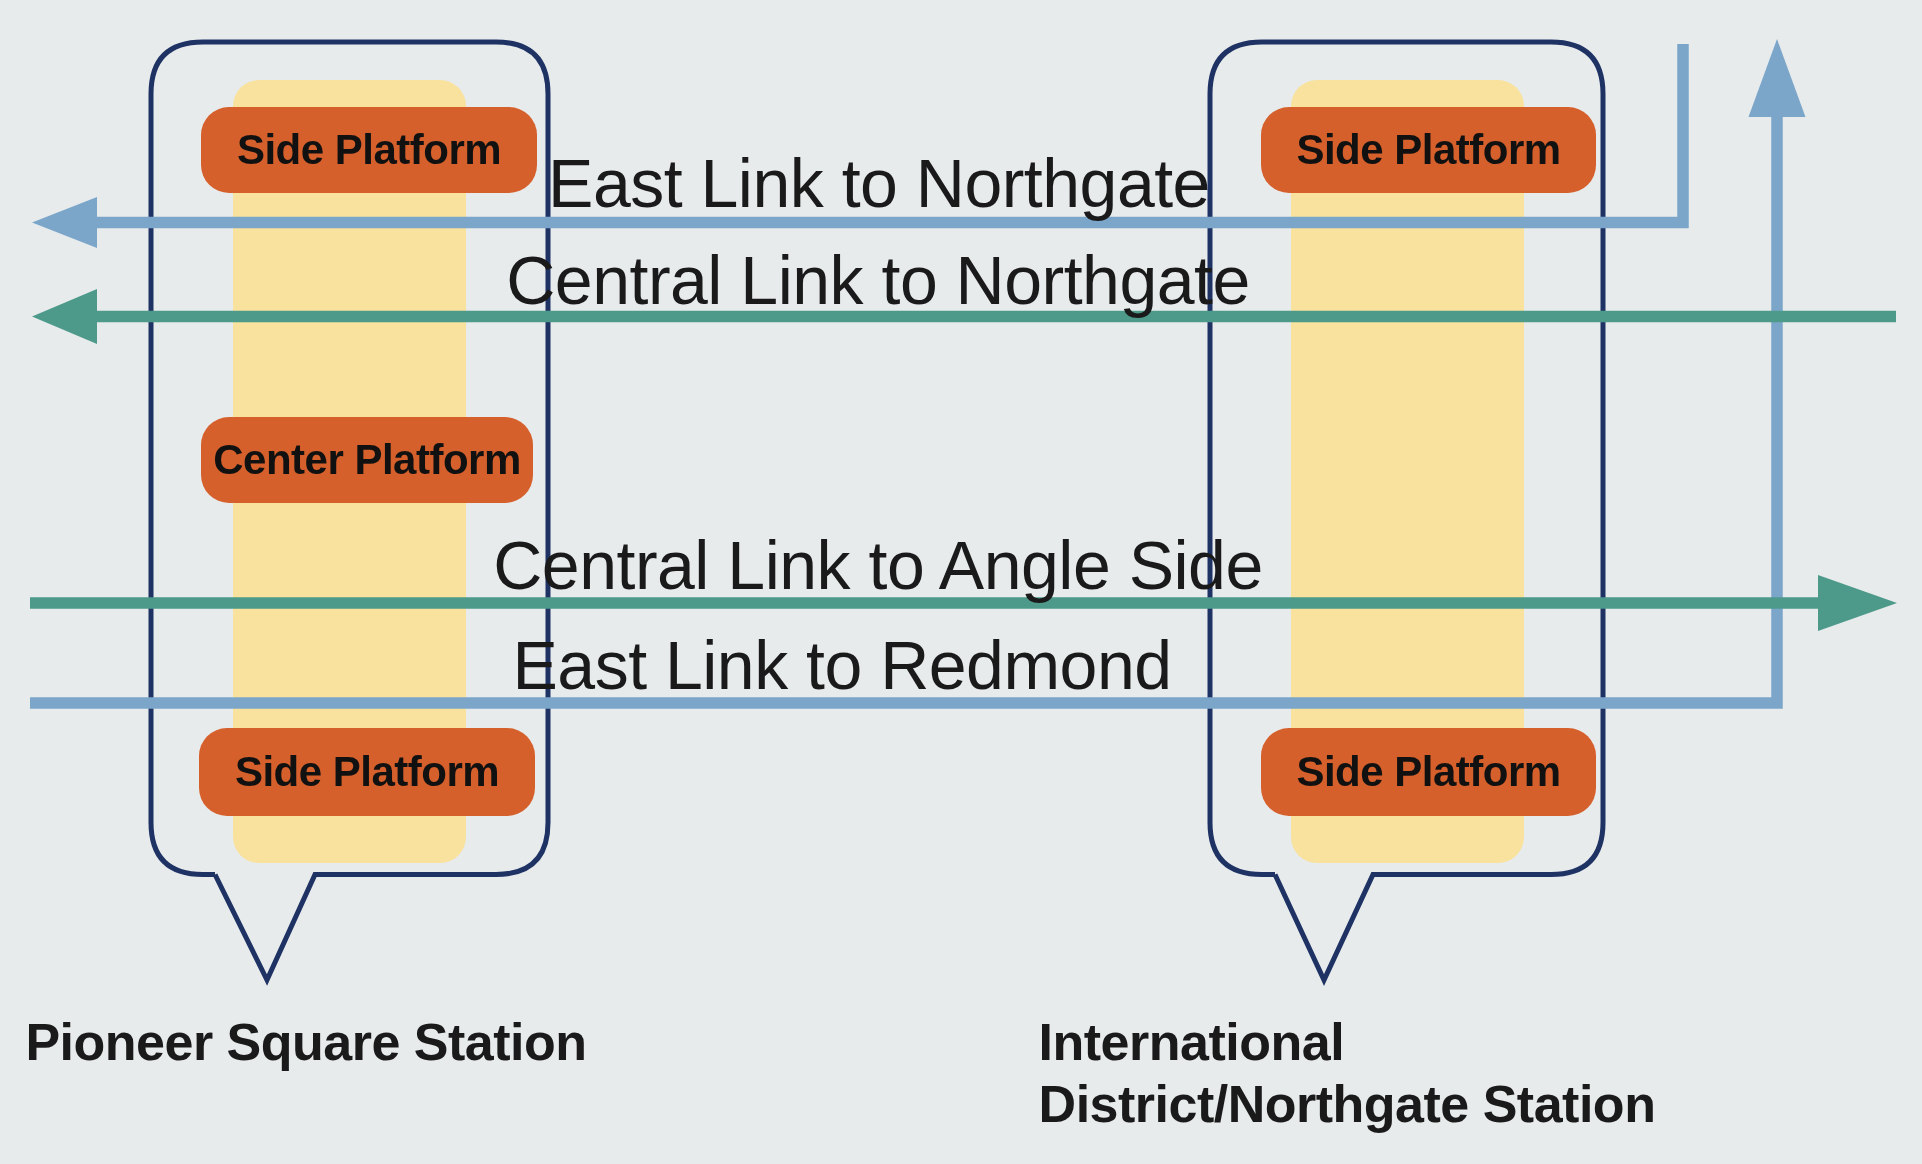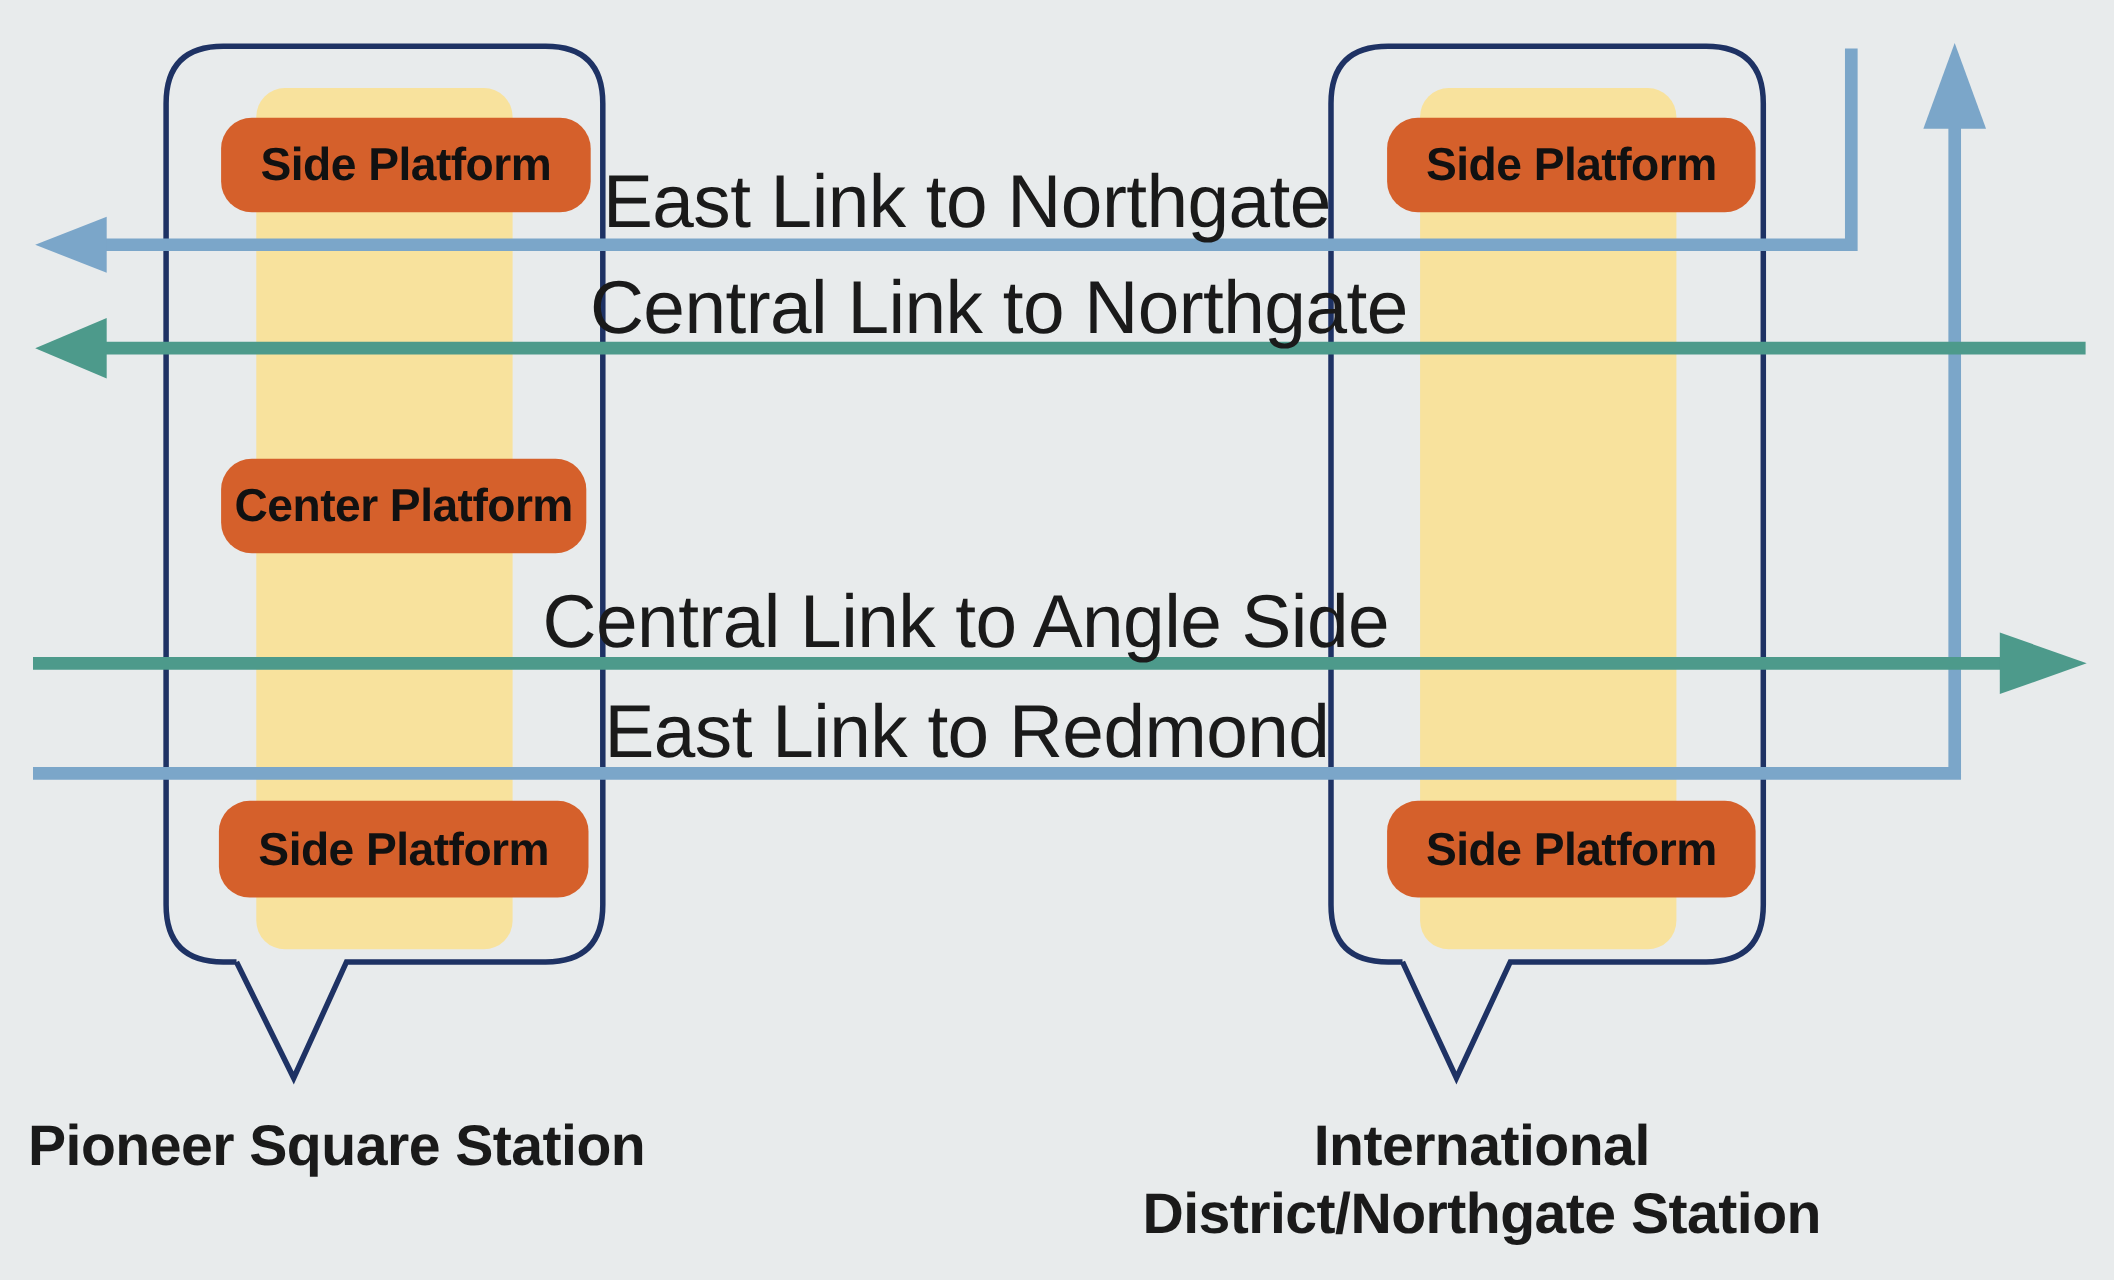--- a/index.html
+++ b/index.html
@@ -52,21 +52,21 @@
     letter-spacing:-0.5px;
     white-space:nowrap;
   }
   .station-name{
     position:absolute;
     transform:translateX(-50%);
     color:var(--label-text);
     font-size:52px;font-weight:700;
     line-height:62px;
     letter-spacing:-0.5px;
-    text-align:center;
+    text-align:left;
     white-space:nowrap;
   }
 </style>
 </head>
 <body>
 
 <div class="canvas">
 
   <svg width="1922" height="1164" viewBox="0 0 1922 1164">
 
@@ -89,23 +89,23 @@
     <polygon class="central-head" points="1897,603 1818,575 1818,631"></polygon>
   </svg>
 
   <div class="badge" style="left:180px;top:107px;width:336px;height:86px;">Side Platform</div>
   <div class="badge" style="left:180px;top:417px;width:332px;height:86px;">Center Platform</div>
   <div class="badge" style="left:178px;top:728px;width:336px;height:88px;">Side Platform</div>
   <div class="badge" style="left:1240px;top:107px;width:335px;height:86px;">Side Platform</div>
   <div class="badge" style="left:1240px;top:728px;width:335px;height:88px;">Side Platform</div>
 
   <div class="track-label" style="left:879px;top:158px;">East Link to Northgate</div>
-  <div class="track-label" style="left:908px;top:255px;">Central Link to Northgate</div>
+  <div class="track-label" style="left:878px;top:255px;">Central Link to Northgate</div>
   <div class="track-label" style="left:878px;top:540px;">Central Link to Angle Side</div>
-  <div class="track-label" style="left:879px;top:640px;">East Link to Redmond</div>
+  <div class="track-label" style="left:842px;top:640px;">East Link to Redmond</div>
 
   <div class="station-name" style="left:306px;top:1011px;">Pioneer Square Station</div>
   <div class="station-name" style="left:1347px;top:1011px;">
     <div>International</div>
     <div>District/Northgate Station</div>
   </div>
 
 </div>
 
 </body></html>

